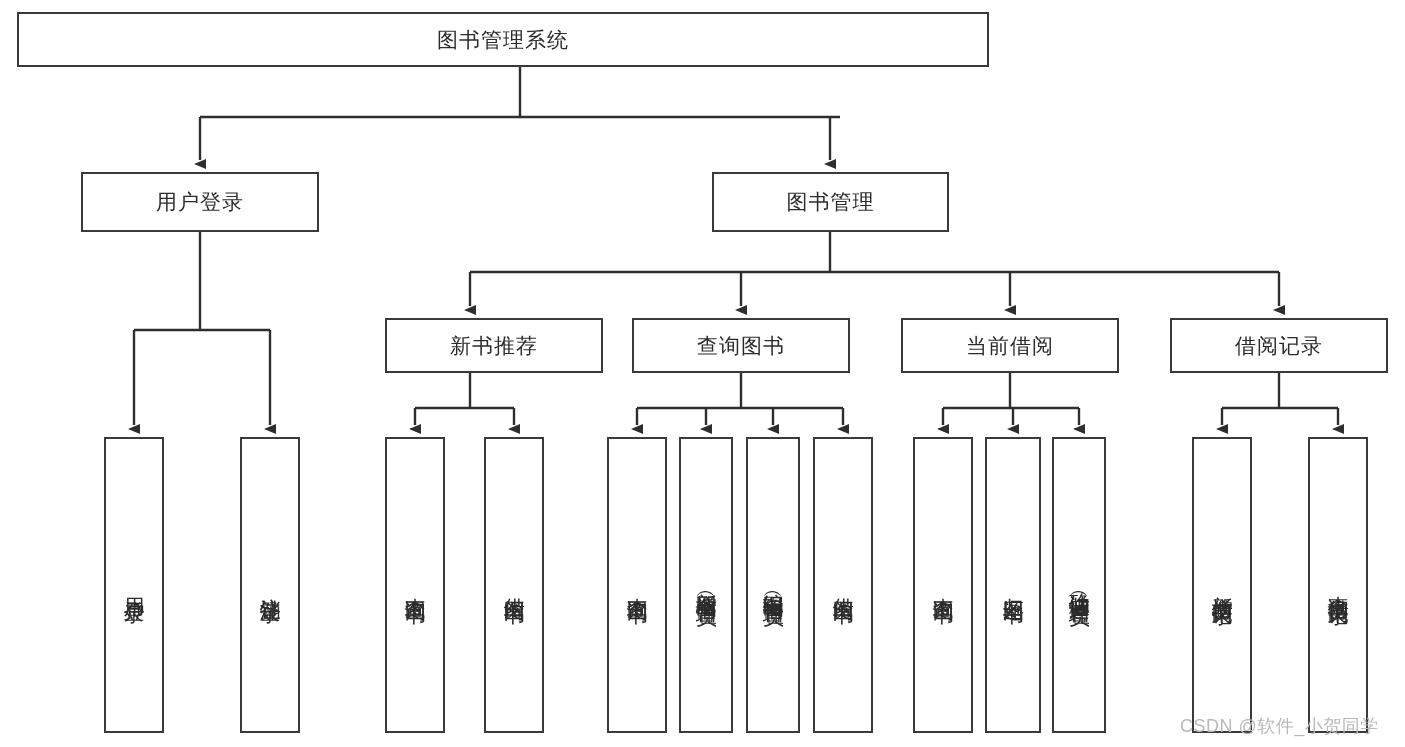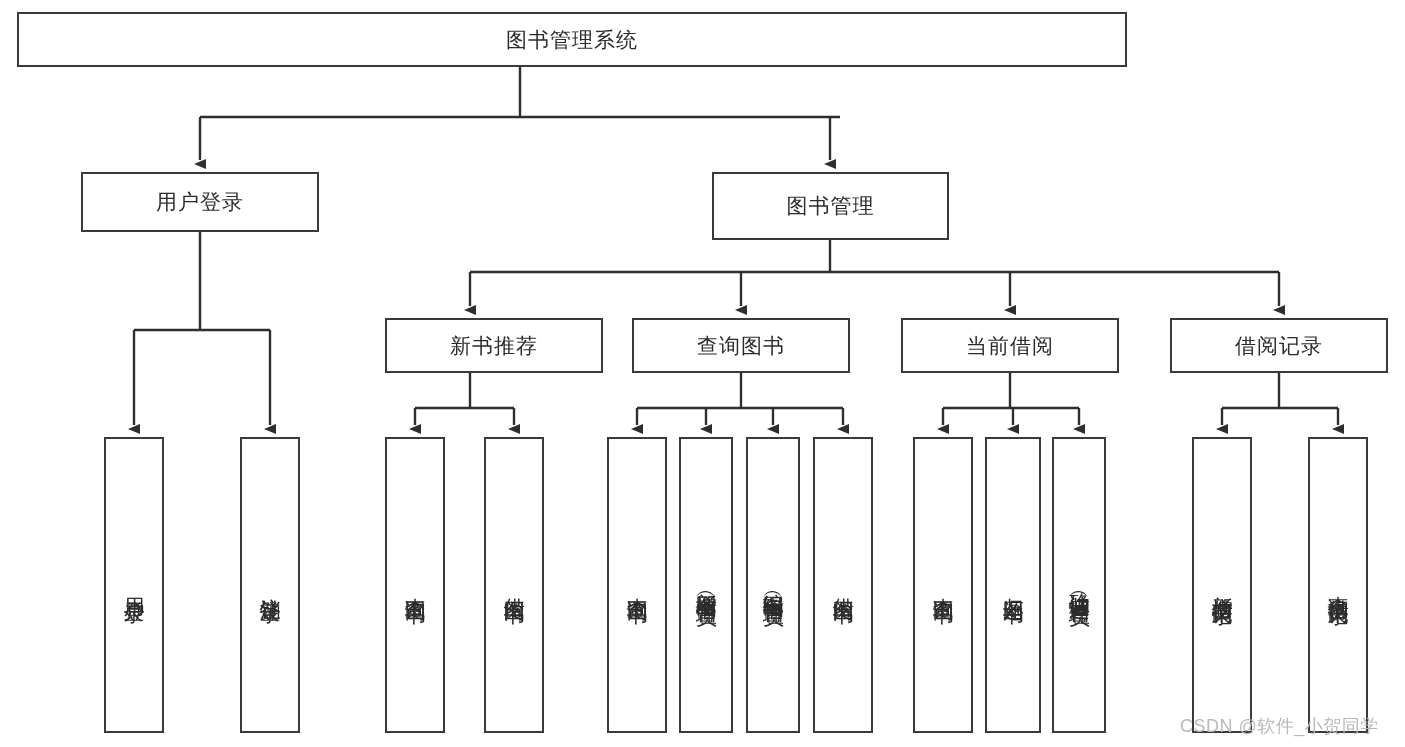--- a/index.html
+++ b/index.html
@@ -120,28 +120,28 @@
     </g>
 
     <g stroke="#2e2e2e" stroke-width="2.4" fill="none">
       <path d="M 1279 373 L 1279 408"></path>
       <path d="M 1222 408 L 1338 408"></path>
       <path d="M 1222 408 L 1222 425" marker-end="url(#arrow)"></path>
       <path d="M 1338 408 L 1338 425" marker-end="url(#arrow)"></path>
     </g>
   </svg>
 
-  <div class="node horizontal" style="left:17px; top:12px; width:1110px; height:55px;">
+  <div class="node horizontal" style="left:17px; top:12px; width:972px; height:55px;">
     <span class="node-label">图书管理系统</span>
   </div>
 
   <div class="node horizontal" style="left:81px; top:172px; width:238px; height:60px;">
     <span class="node-label">用户登录</span>
   </div>
-  <div class="node horizontal" style="left:712px; top:172px; width:237px; height:68px;">
+  <div class="node horizontal" style="left:712px; top:172px; width:237px; height:60px;">
     <span class="node-label">图书管理</span>
   </div>
 
   <div class="node horizontal" style="left:361px; top:318px; width:218px; height:55px;margin-left:24px;">
     <span class="node-label">新书推荐</span>
   </div>
   <div class="node horizontal" style="left:632px; top:318px; width:218px; height:55px;">
     <span class="node-label">查询图书</span>
   </div>
   <div class="node horizontal" style="left:901px; top:318px; width:218px; height:55px;">

